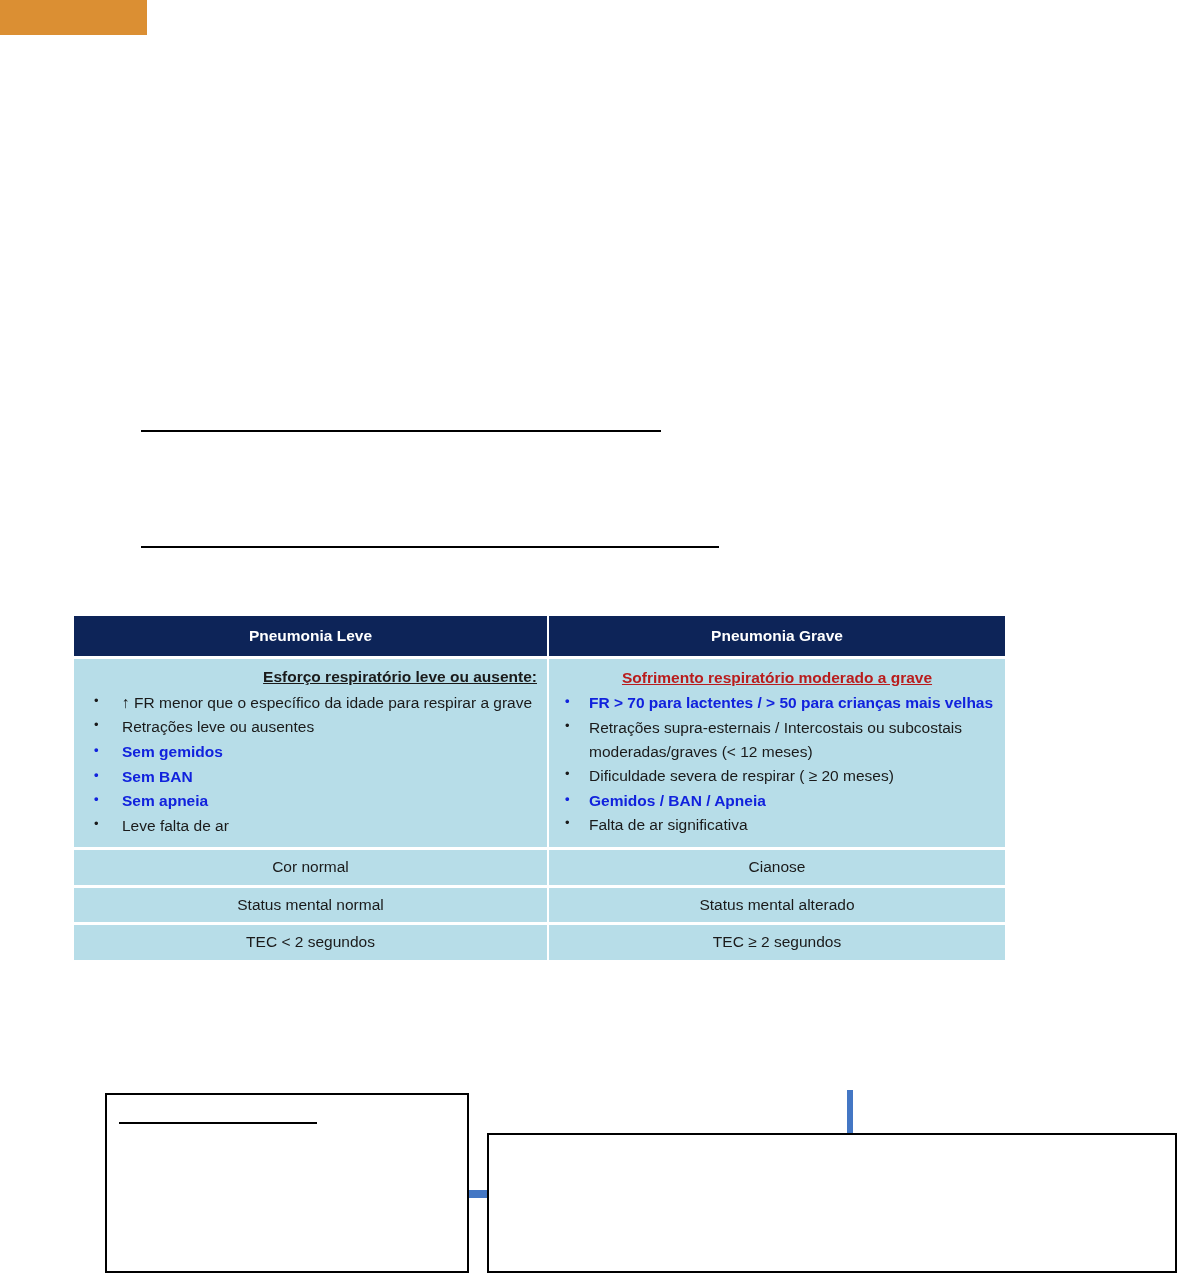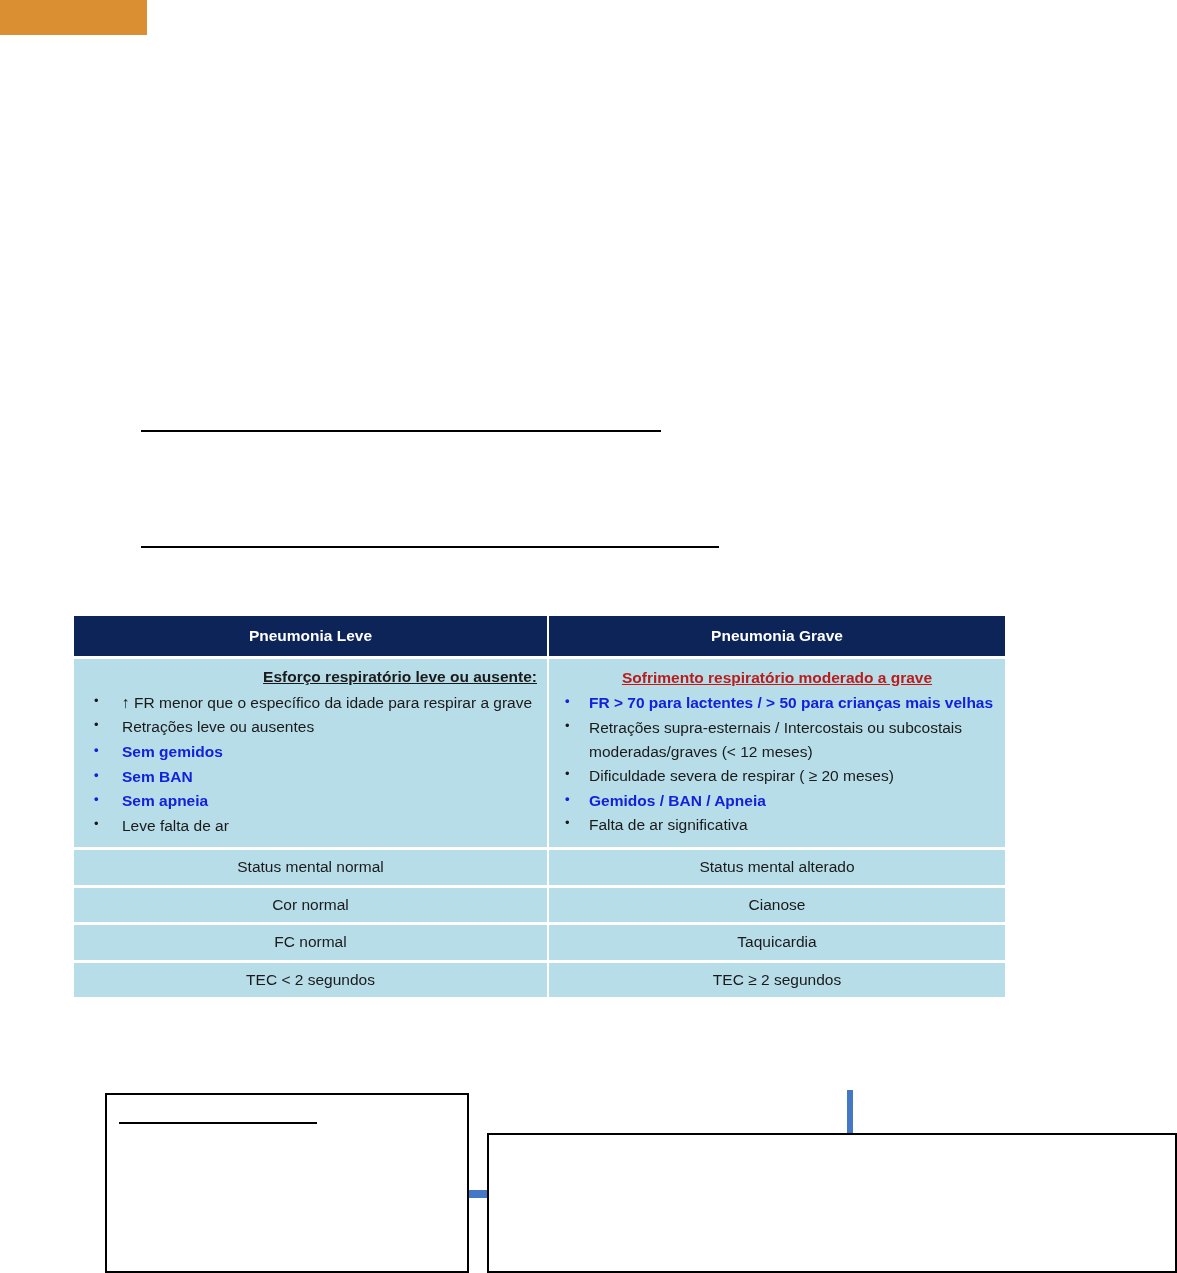--- a/index.html
+++ b/index.html
@@ -150,35 +150,31 @@
             <li class="bl-blue">FR &gt; 70 para lactentes / &gt; 50 para crianças mais velhas</li>
             <li>Retrações supra-esternais / Intercostais ou subcostais moderadas/graves (&lt; 12 meses)</li>
             <li>Dificuldade severa de respirar ( ≥ 20 meses)</li>
             <li class="bl-blue">Gemidos / BAN / Apneia</li>
             <li>Falta de ar significativa</li>
           </ul>
         </td>
       </tr>
 
       <tr>
+        <td>Cor normal</td>
+        <td>Cianose</td>
+      </tr>
+
+      <tr>
         <td>Status mental normal</td>
         <td>Status mental alterado</td>
       </tr>
 
-      <tr>
-        <td>Cor normal</td>
-        <td>Cianose</td>
-      </tr>
 
 
-
-      <tr>
-        <td>FC normal</td>
-        <td>Taquicardia</td>
-      </tr>
 
       <tr>
         <td>TEC &lt; 2 segundos</td>
         <td>TEC ≥ 2 segundos</td>
       </tr>
 
     </tbody>
   </table>
 
   <div class="conn conn-v"></div>

